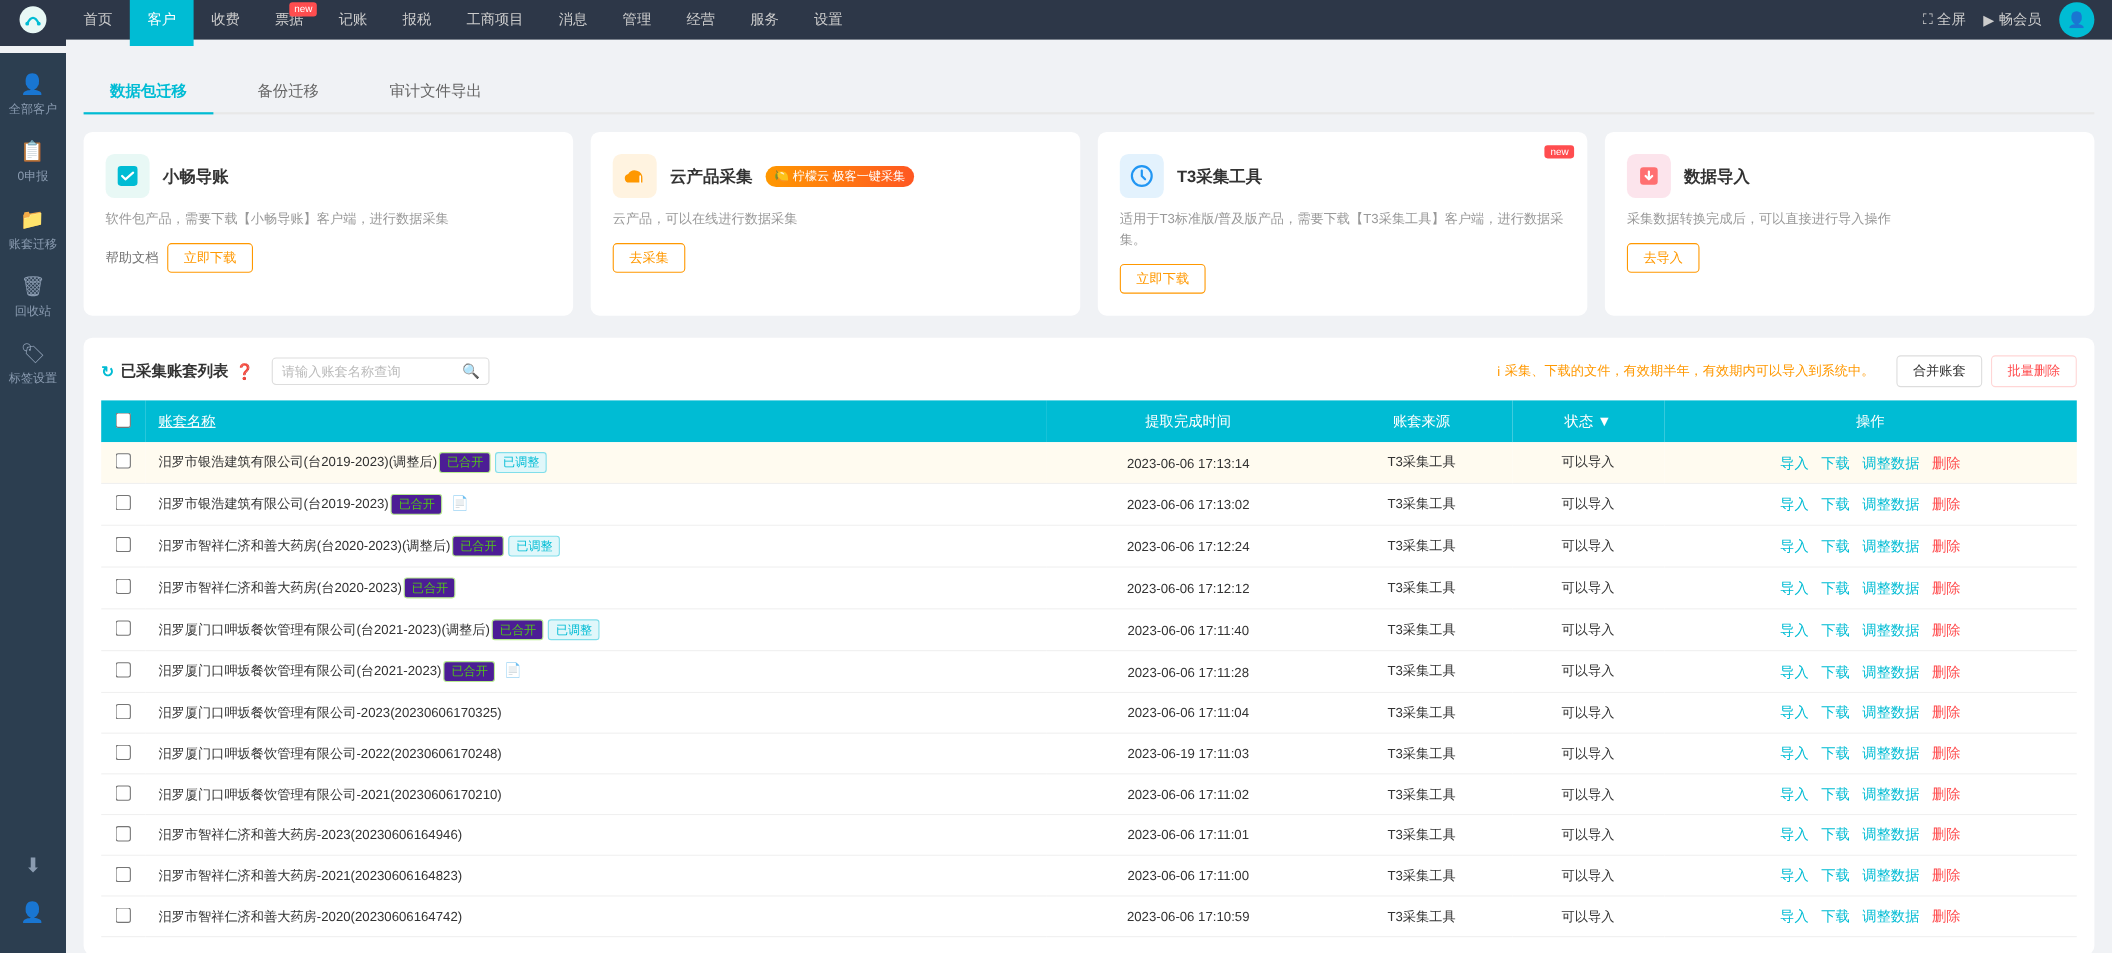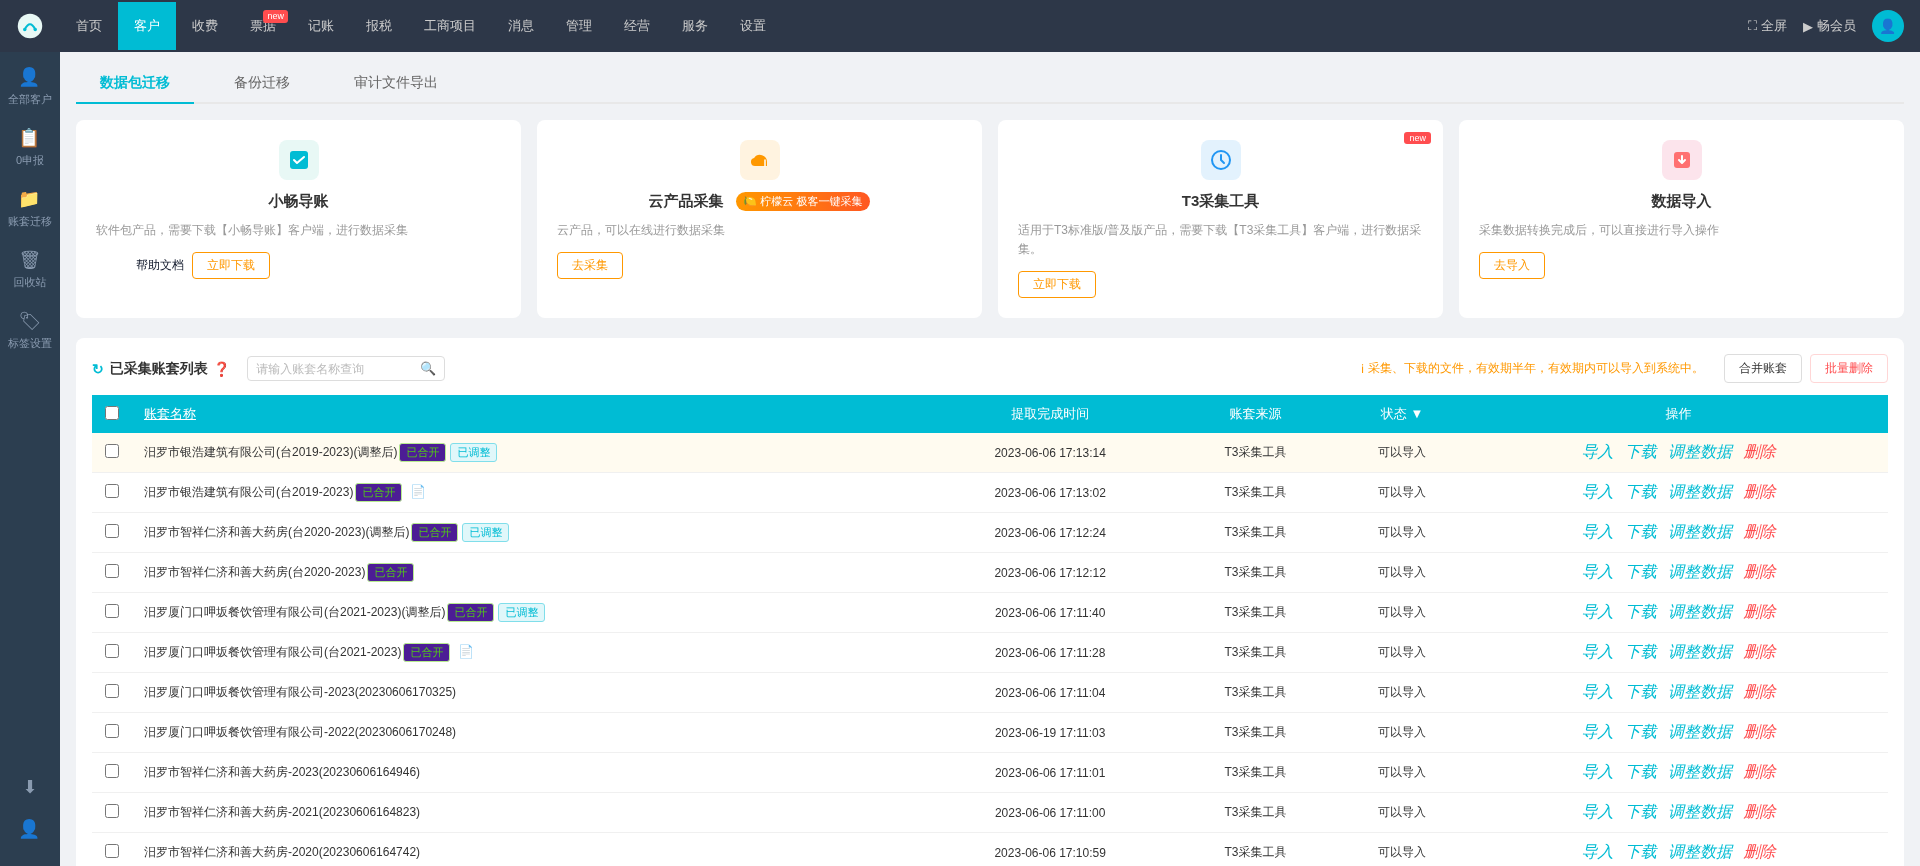--- a/index.html
+++ b/index.html
@@ -1,20 +1,20 @@
 <!DOCTYPE html>
 <html><head>
   <meta charset="utf-8">
   <style>
     * { box-sizing: border-box; margin: 0; padding: 0; }
     body { font-family: 'Microsoft YaHei', Arial, sans-serif; font-size: 13px; background: #f0f2f5; color: #333; overflow: hidden; }
 
     
     .top-nav {
-      height: 52px;
+      height: 36px;
       background: #2d3748;
       display: flex;
       align-items: center;
       padding: 0 0 0 0;
       position: fixed;
       top: 0; left: 0; right: 0;
       z-index: 100;
     }
     .nav-logo {
       width: 60px;
@@ -159,39 +159,38 @@
       background: #fff;
       border-radius: 8px;
       padding: 20px;
       position: relative;
     }
     .card-header {
       display: flex;
       align-items: center;
       gap: 12px;
       margin-bottom: 10px;
-      flex-direction: column;
     }
     .card-icon {
       width: 40px; height: 40px;
       border-radius: 8px;
       display: flex;
       align-items: center;
       justify-content: center;
       font-size: 20px;
       flex-shrink: 0;
     }
     .card-icon.green { background: #e8f8f5; }
     .card-icon.orange { background: #fff3e0; }
     .card-icon.blue { background: #e3f2fd; }
     .card-icon.red { background: #fce4ec; }
     .card-title { font-size: 15px; font-weight: bold; color: #333; }
     .card-desc { font-size: 12px; color: #999; margin-bottom: 12px; line-height: 1.6; }
     .card-actions { display: flex; gap: 8px; align-items: center; }
-    .card-link { font-size: 12px; color: #0f172a; cursor: pointer; margin-left: 40px; }
+    .card-link { font-size: 12px; color: #737373; cursor: pointer; }
     .card-btn {
       border: 1px solid #ff9800;
       color: #ff9800;
       background: #fff;
       padding: 4px 14px;
       border-radius: 4px;
       cursor: pointer;
       font-size: 12px;
     }
     .card-badge-new {
@@ -272,21 +271,21 @@
     .data-table tbody tr.highlighted { background: #fffbf0; }
     .data-table tbody td {
       padding: 9px 12px;
       font-size: 12px;
       color: #333;
       text-align: center;
     }
     .data-table tbody td:nth-child(2) { text-align: left; }
     .data-table .checkbox { width: 14px; height: 14px; cursor: pointer; }
     .status-ok { color: #333; }
-    .action-link { color: #00bcd4; cursor: pointer; margin: 0 4px; font-size: 16px; font-style: italic; }
+    .action-link { color: #00bcd4; cursor: pointer; margin: 0 4px; font-size: 13px; }
     .action-link.danger { color: #ff4d4f; }
     .tag {
       display: inline-block;
       padding: 1px 6px;
       border-radius: 3px;
       font-size: 11px;
       margin: 0 2px;
     }
     .tag.green { background: #4c1d95; color: #52c41a; border: 1px solid #b7eb8f; }
     .tag.teal { background: #e0f7fa; color: #00bcd4; border: 1px solid #80deea; }
@@ -583,20 +582,33 @@
             <td class="status-ok">可以导入</td>
             <td>
     <span class="action-link">导入</span>
     <span class="action-link">下载</span>
     <span class="action-link">调整数据</span>
     <span class="action-link danger">删除</span>
   </td>
           </tr>
           <tr>
             <td><input type="checkbox" class="checkbox" style=""></td>
+            <td><span>汨罗厦门口呷坂餐饮管理有限公司-2021(20230606170210)</span></td>
+            <td>2023-06-06 17:11:02</td>
+            <td>T3采集工具</td>
+            <td class="status-ok">可以导入</td>
+            <td>
+    <span class="action-link">导入</span>
+    <span class="action-link">下载</span>
+    <span class="action-link">调整数据</span>
+    <span class="action-link danger">删除</span>
+  </td>
+          </tr>
+          <tr>
+            <td><input type="checkbox" class="checkbox" style=""></td>
             <td><span>汨罗市智祥仁济和善大药房-2023(20230606164946)</span></td>
             <td>2023-06-06 17:11:01</td>
             <td>T3采集工具</td>
             <td class="status-ok">可以导入</td>
             <td>
     <span class="action-link">导入</span>
     <span class="action-link">下载</span>
     <span class="action-link">调整数据</span>
     <span class="action-link danger">删除</span>
   </td>

